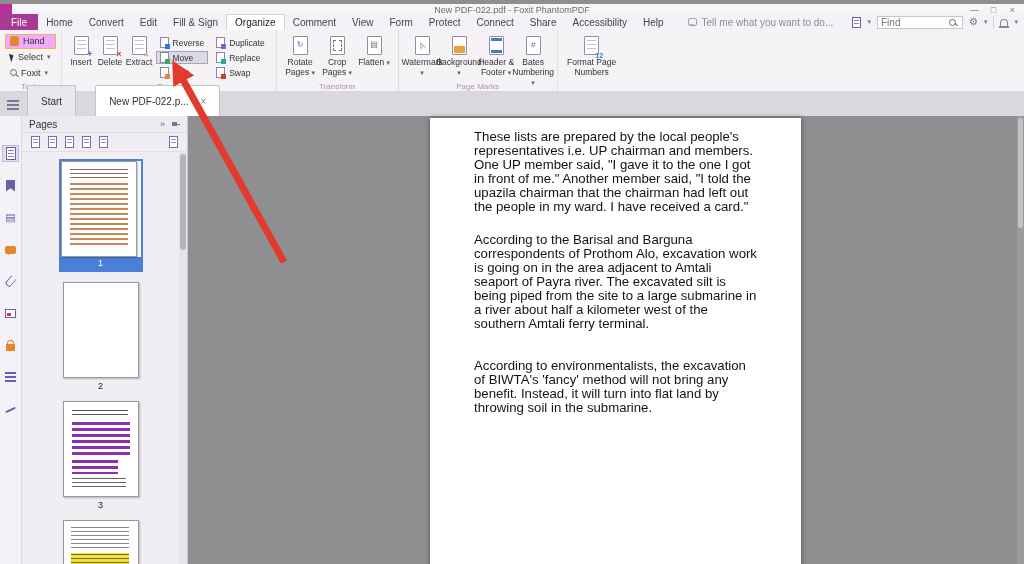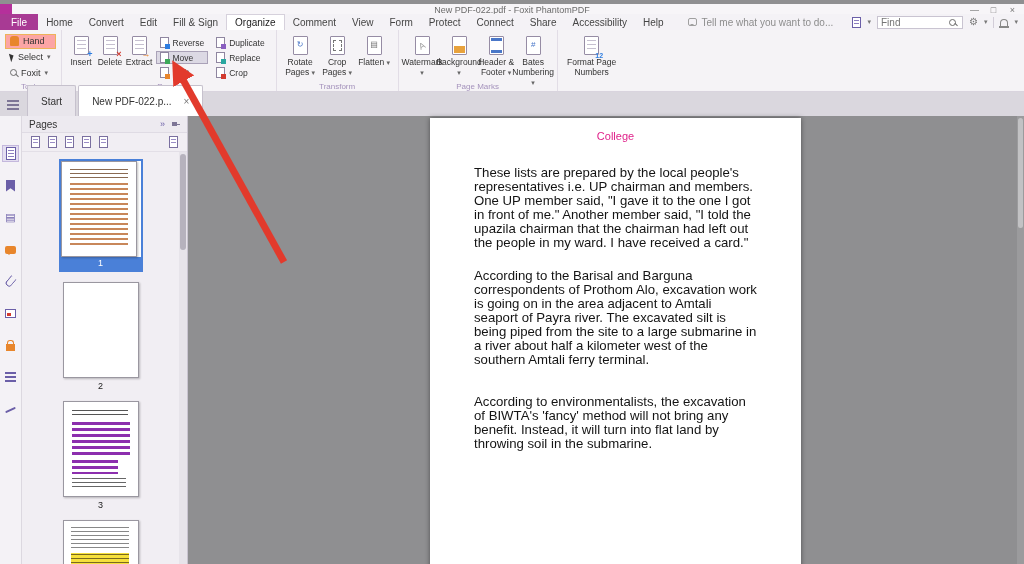--- a/index.html
+++ b/index.html
@@ -35,21 +35,21 @@
   .vdiv { width:1px; height:11px; background:#d2cdd8; }
   .bell { width:8px; height:7px; border:1.2px solid #888; border-bottom:none; border-radius:4px 4px 0 0; position:relative; display:inline-block; }
   .bell::after { content:""; position:absolute; left:-2px; bottom:-2px; width:10px; height:1.5px; background:#888; }
   
   .ribbon { position:absolute; left:0; top:30px; width:1024px; height:62px;
     background:#f5f3f6; border-bottom:1px solid #d9d4de; display:flex; }
   .rgroup { position:relative; display:flex; padding:2px 5px 11px 5px; border-right:1px solid #e2dde6; }
   .glabel { position:absolute; bottom:0; left:0; right:0; text-align:center; font-size:8px; color:#a492bc; }
   .toolcol { display:flex; flex-direction:column; gap:1px; padding-top:2px; }
   .tool-btn { display:flex; align-items:center; gap:4px; font-size:9px; color:#333; height:15px; padding:0 4px; border:1px solid transparent; }
-  .tool-btn.active { background:#fca5a5; border-color:#eeb259; }
+  .tool-btn.active { background:#f0abfc; border-color:#eeb259; }
   .hand-ico { width:9px; height:10px; background:#e8862c; border-radius:3px 3px 1px 1px; display:inline-block; }
   .cursor-ico { width:0; height:0; border-left:4px solid #333; border-top:3px solid transparent; border-bottom:6px solid transparent; transform:rotate(-15deg); display:inline-block; }
   .bigbtn { width:29px; display:flex; flex-direction:column; align-items:center; gap:3px; padding-top:4px; font-size:8.5px; color:#333; text-align:center; line-height:1.15; }
   .bigbtn.wide { width:37px; }
   .bigbtn.xwide { width:58px; }
   .icon-page { width:15px; height:19px; background:#fff; border:1px solid #968ca4; border-radius:1px; position:relative; flex:none; }
   .icon-page .lines { position:absolute; inset:3px 2px; background:repeating-linear-gradient(180deg,#c6c0d0 0 1px,transparent 1px 4px); }
   .badge { position:absolute; right:-5px; bottom:-5px; font-size:9px; font-weight:bold; line-height:1; }
   .b-blue { color:#2d7de0; } .b-red { color:#d23b2f; } .b-orange { color:#e8862c; }
   .b-gray { color:#6d6d6d; }
@@ -65,21 +65,21 @@
   .mini-pg { width:9px; height:11px; background:#fff; border:1px solid #8f86a0; position:relative; flex:none; }
   .mini-pg i { position:absolute; right:-2px; bottom:-2px; width:5px; height:5px; }
   .c-blue { background:#2d7de0; } .c-green { background:#3da85a; } .c-orange { background:#e8862c; }
   .c-teal { background:#2aa7a0; } .c-purple { background:#8a5fc0; } .c-red { background:#d23b2f; }
   .caret { font-size:7px; color:#666; }
   
   .tabbar { position:absolute; left:0; top:92px; width:1024px; height:24px; background:#dad7de; display:flex; align-items:flex-end; }
   .tabbar-menu { width:12px; height:12px; margin:0 8px 4px 7px; background:
      repeating-linear-gradient(180deg,#7d7596 0 2px,transparent 2px 4px); }
   .dtab { height:20px; display:flex; align-items:center; padding:15px 13px; font-size:10px; color:#333;
-    background:#e9e6ec; border:1px solid #c6c1cd; border-bottom:none; border-radius:2px 2px 0 0; margin-right:2px; white-space:nowrap; }
+    background:#e9e6ec; border:1px solid #c6c1cd; border-bottom:none; border-radius:2px 2px 0 0; margin-right:19px; white-space:nowrap; }
   .dtab.active { background:#fff; }
   .dtab .close { margin-left:12px; color:#777; font-size:10px; }
   
   .iconstrip { position:absolute; left:0; top:116px; bottom:0; width:22px; background:#f4f2f6;
     border-right:1px solid #dcd8e0; display:flex; flex-direction:column; align-items:center; padding-top:30px; gap:17px; }
   .strip-ico { width:15px; height:15px; position:relative; display:flex; align-items:center; justify-content:center; }
   .strip-ico.active { background:#e3def0; outline:1px solid #c4b8dd; }
   .sq-page { width:10px; height:13px; background:#fff; border:1px solid #6b5fa8; position:relative; }
   .sq-page::after { content:""; position:absolute; inset:2px 1px; background:repeating-linear-gradient(180deg,#8d7fc0 0 1px,transparent 1px 3px); }
   .bookmark { width:9px; height:12px; background:#6b5fa8; clip-path:polygon(0 0,100% 0,100% 100%,50% 72%,0 100%); }
@@ -257,21 +257,21 @@
       <div class="sbtn">
         <span class="mini-pg">
             <i class="c-teal"></i>
           </span>
         <span>Replace</span>
       </div>
       <div class="sbtn">
         <span class="mini-pg">
             <i class="c-red"></i>
           </span>
-        <span>Crop</span>
+        <span>Swap</span>
       </div>
     </div>
     <div class="glabel">Pages</div>
   </div>
 
   <div class="rgroup">
     <div class="bigbtn wide">
       <span class="icon-page">
           <span class="center-glyph">↻</span>
         </span>
@@ -415,21 +415,20 @@
         </div>
     </div>
   </div>
   <div class="vscroll">
       <div class="sthumb"></div>
     </div>
 </div>
 
 <div class="canvas">
   <div class="docpage">
-    <div class="doc-title">College</div>
     <div class="para">These lists are prepared by the local people's representatives i.e. UP chairman and members. One UP member said, "I gave it to the one I got in front of me." Another member said, "I told the upazila chairman that the chairman had left out the people in my ward. I have received a card."</div>
     <div class="para">According to the Barisal and Barguna correspondents of Prothom Alo, excavation work is going on in the area adjacent to Amtali seaport of Payra river. The excavated silt is being piped from the site to a large submarine in a river about half a kilometer west of the southern Amtali ferry terminal.</div>
     <div class="para gap">According to environmentalists, the excavation of BIWTA's 'fancy' method will not bring any benefit. Instead, it will turn into flat land by throwing soil in the submarine.</div>
   </div>
   <div class="canvas-scroll">
       <div class="sthumb"></div>
     </div>
 </div>
 
 <svg class="arrow-overlay" viewBox="0 0 1024 564" xmlns="http://www.w3.org/2000/svg">

